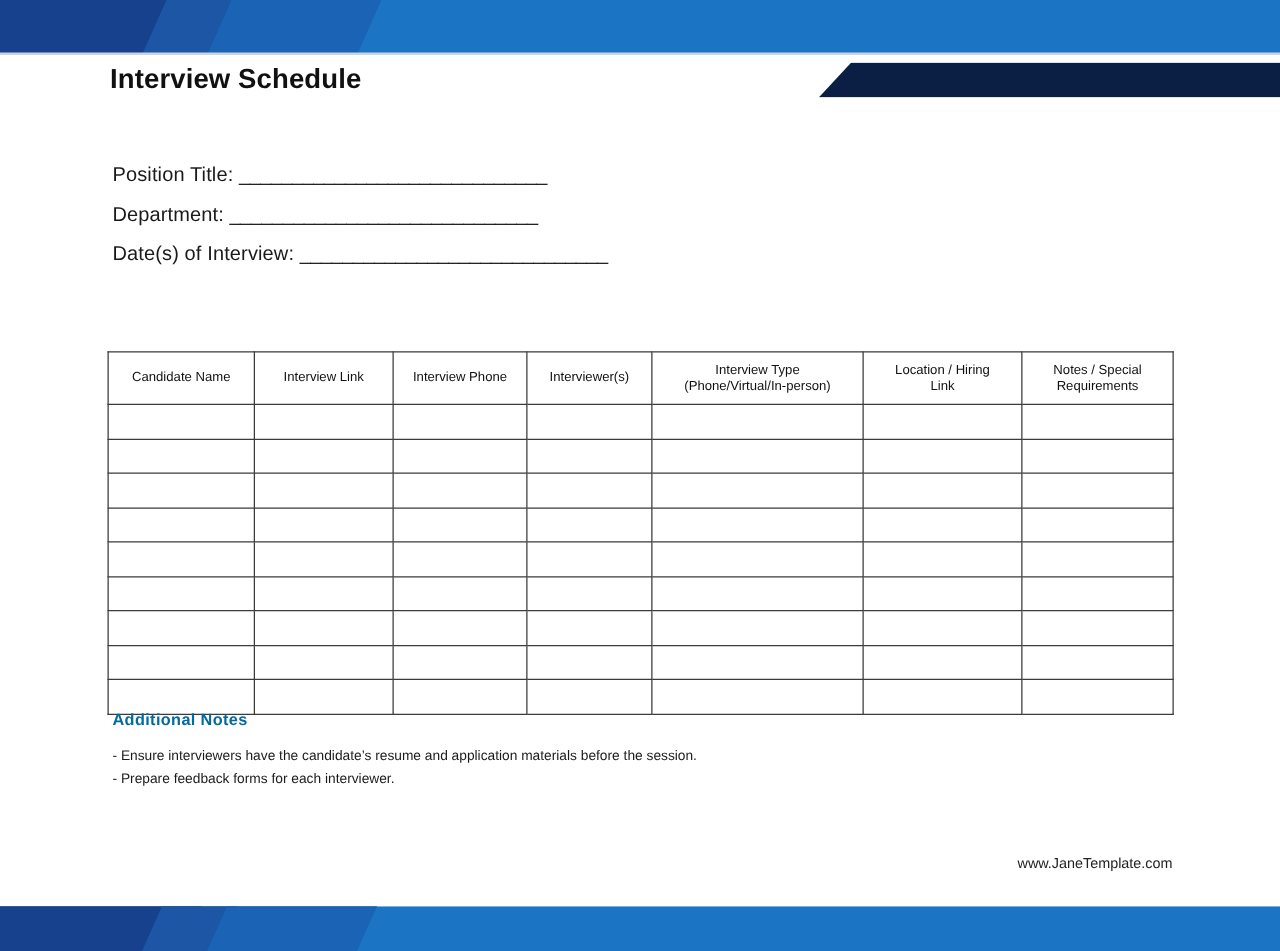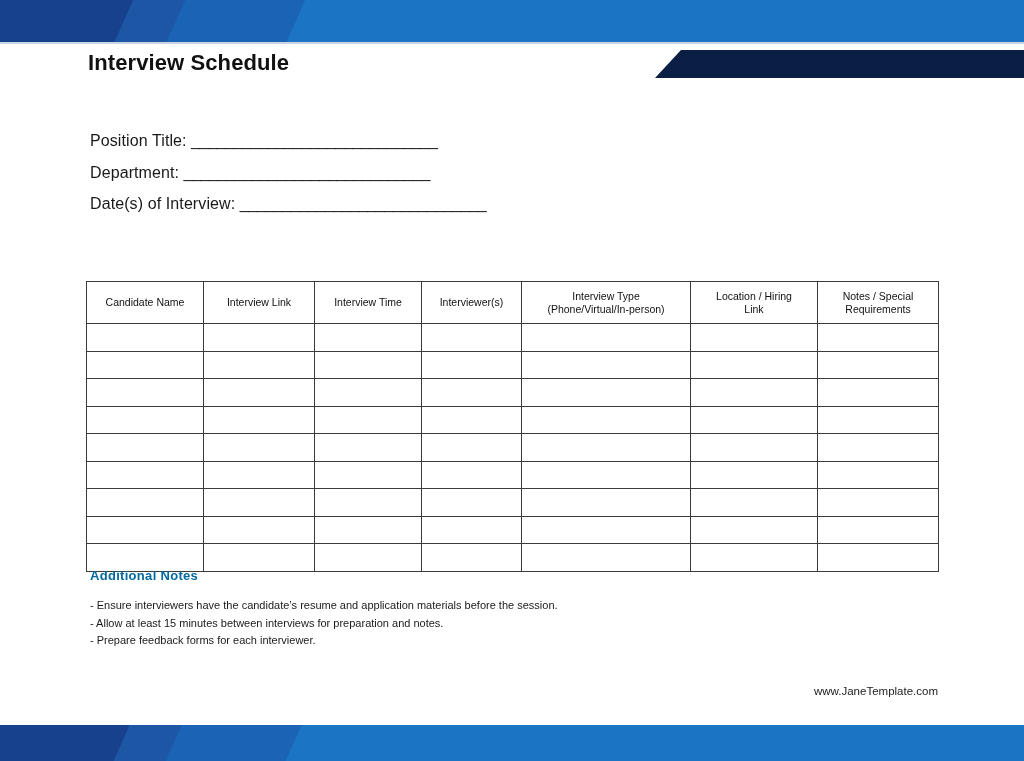--- a/index.html
+++ b/index.html
@@ -216,21 +216,21 @@
       <col class="col-3">
       <col class="col-4">
     <col class="col-5">
       <col class="col-6">
       <col class="col-7">
   </colgroup>
   <thead>
     <tr>
       <th>Candidate Name</th>
       <th>Interview Link</th>
-      <th>Interview Time</th>
+      <th>Interview Phone</th>
       <th>Interviewer(s)</th>
       <th>
         <div>Interview Type</div>
         <div>(Phone/Virtual/In-person)</div>
       </th>
       <th>
         <div>Location / Hiring</div>
         <div>Link</div>
       </th>
       <th>
@@ -320,21 +320,20 @@
         <td></td>
         <td></td>
         <td></td>
       </tr>
     </tbody>
 </table>
 
 <div class="notes">
   <div class="notes-title">Additional Notes</div>
   <div class="note-line">- Ensure interviewers have the candidate’s resume and application materials before the session.</div>
-  <div class="note-line">- Allow at least 15 minutes between interviews for preparation and notes.</div>
   <div class="note-line">- Prepare feedback forms for each interviewer.</div>
 </div>
 
 <div class="footer-url">www.JaneTemplate.com</div>
 
 <div class="banner banner-bottom">
   <div class="band band-base"></div>
   <div class="band band-navy-a"></div>
   <div class="band band-navy-b"></div>
   <div class="band band-navy-c"></div>

